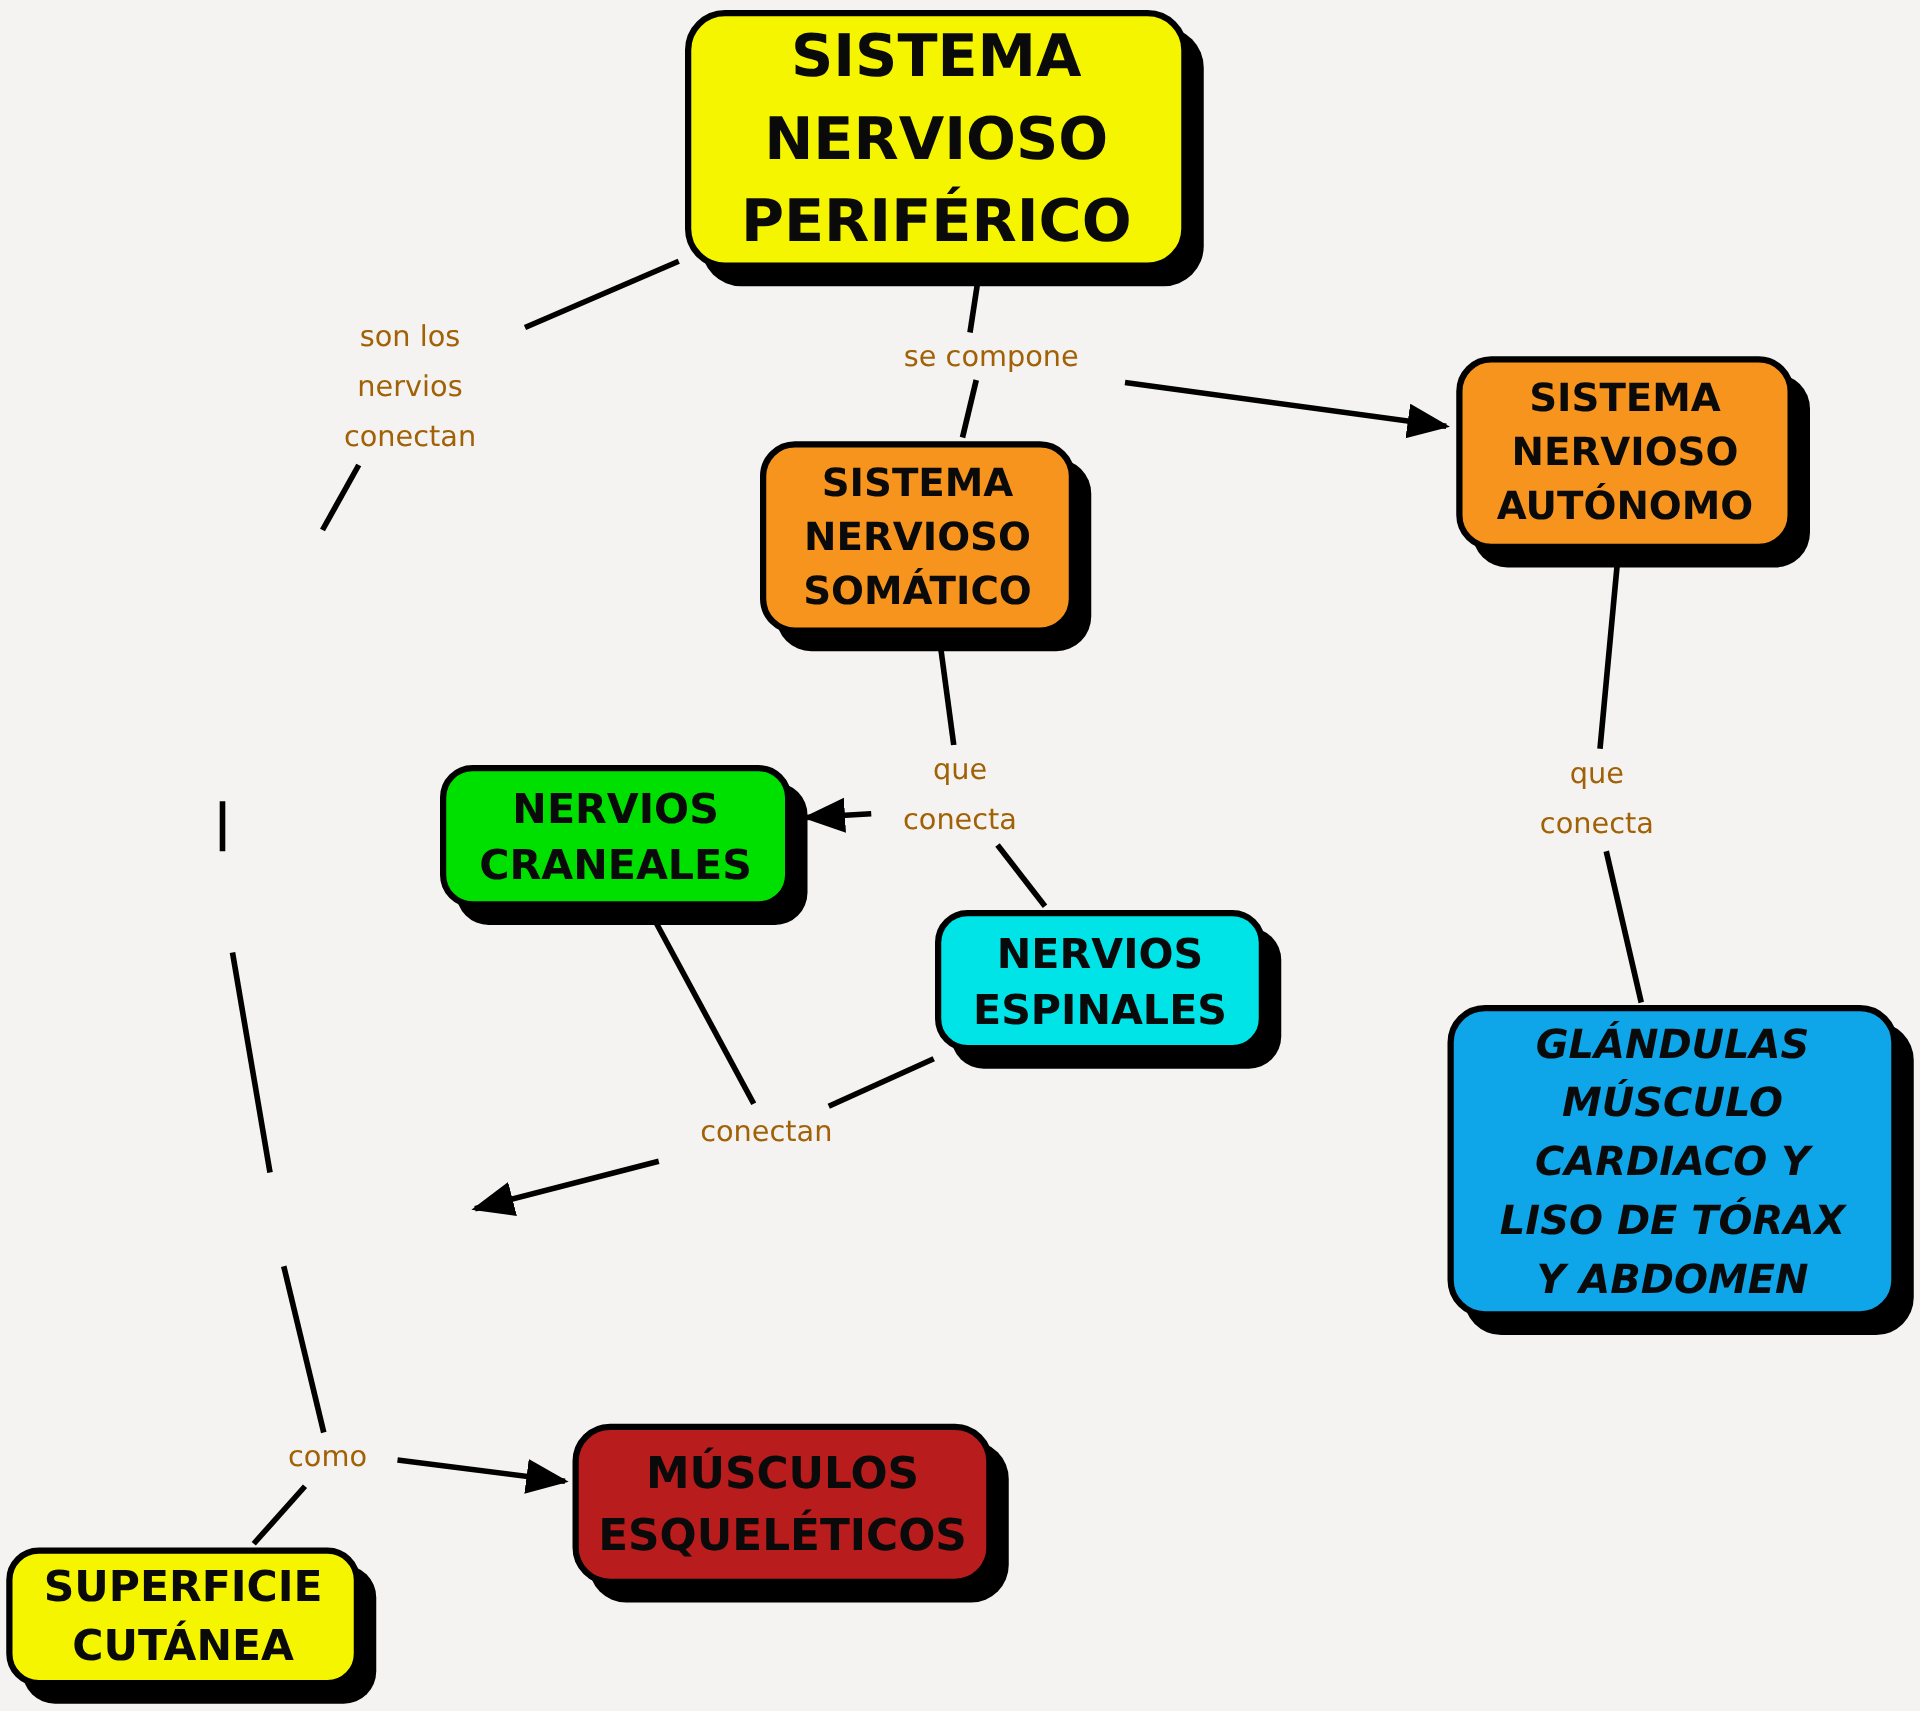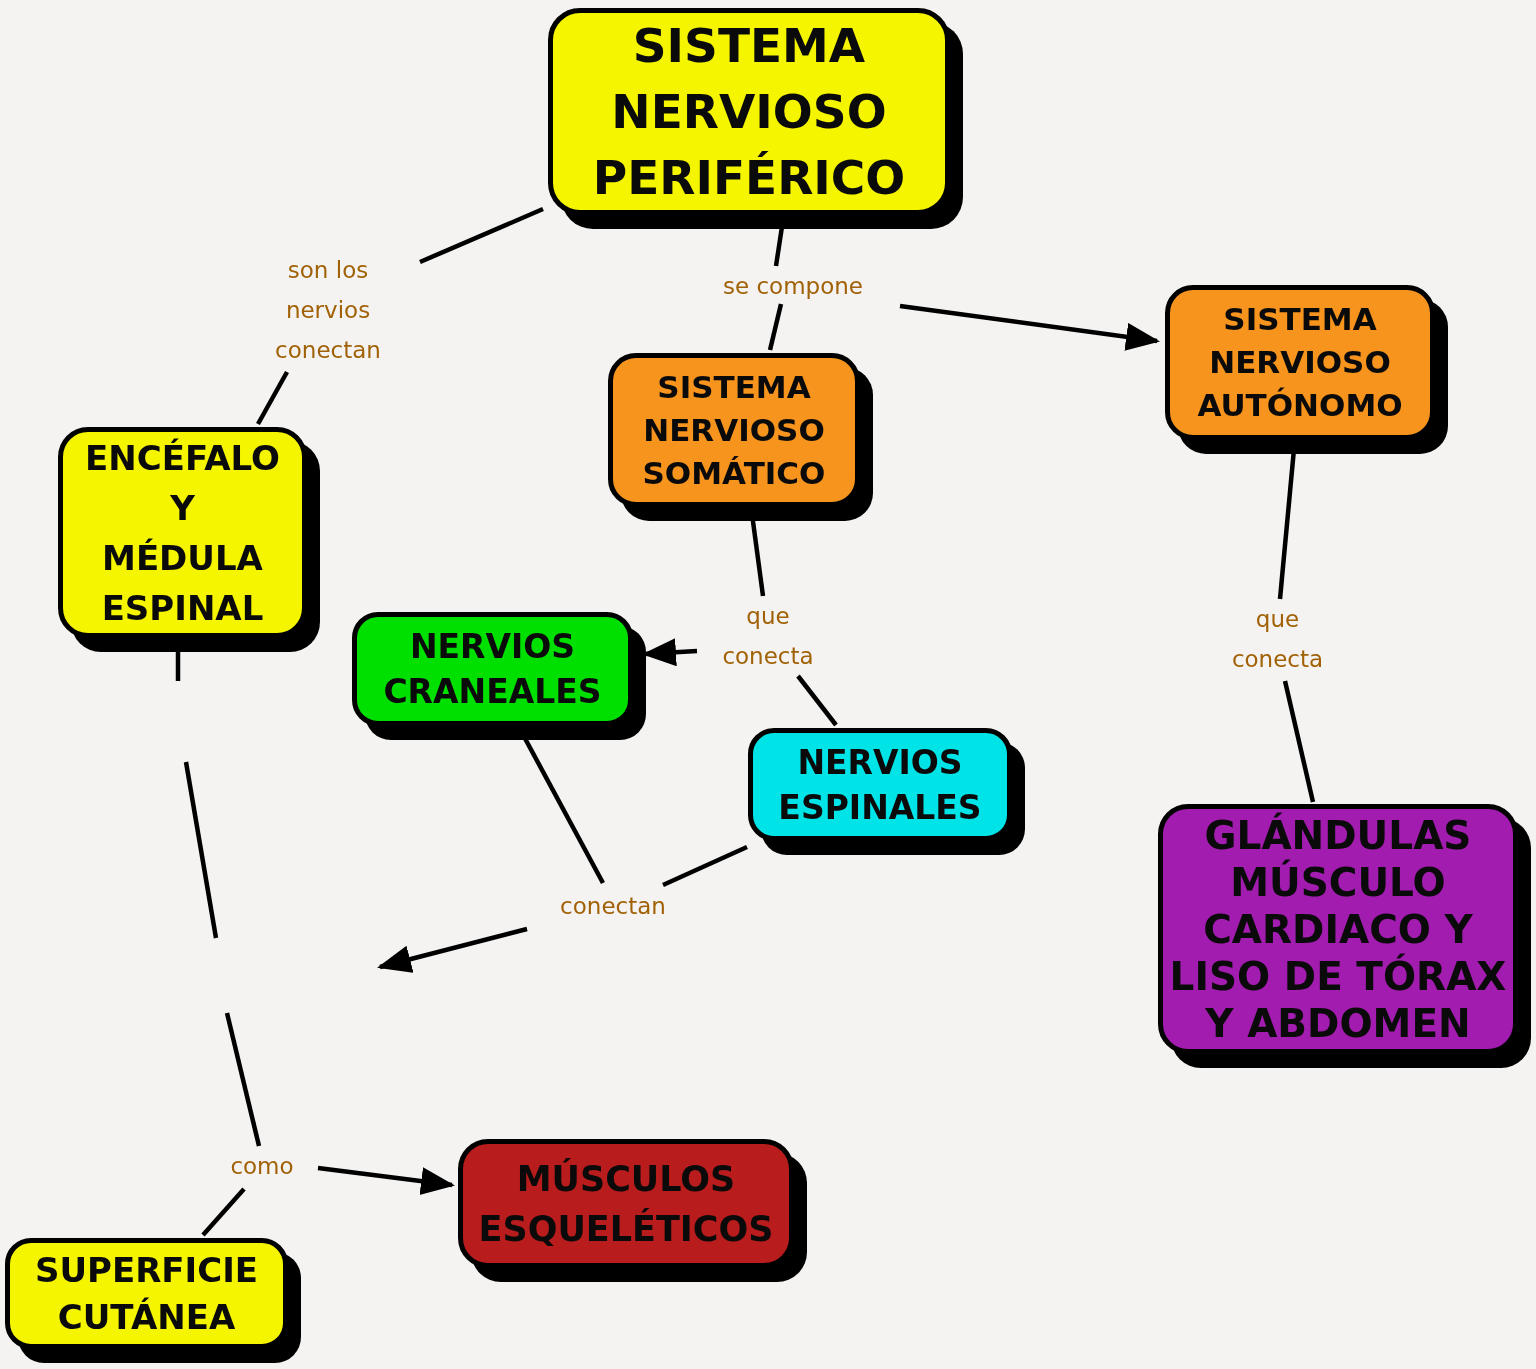--- a/index.html
+++ b/index.html
@@ -78,33 +78,29 @@
 PERIFÉRICO</div>
 
   <div class="node" style="left:608px;top:353px;width:252px;height:154px;background:#f7941e;border-radius:28px;font-size:31px;line-height:43px;">SISTEMA
 NERVIOSO
 SOMÁTICO</div>
 
   <div class="node" style="left:1165px;top:285px;width:270px;height:155px;background:#f7941e;border-radius:28px;font-size:31px;line-height:43px;">SISTEMA
 NERVIOSO
 AUTÓNOMO</div>
 
-  <div class="node" style="left:58px;top:427px;width:249px;height:211px;background:#f5f500;border-radius:30px;font-size:34px;line-height:50px;">ENCÉFALO
-Y
-MÉDULA
-ESPINAL</div>
 
   <div class="node" style="left:352px;top:612px;width:281px;height:114px;background:#00e000;border-radius:26px;font-size:33px;line-height:45px;">NERVIOS
 CRANEALES</div>
 
   <div class="node" style="left:748px;top:728px;width:264px;height:113px;background:#00e4e8;border-radius:26px;font-size:33px;line-height:45px;">NERVIOS
 ESPINALES</div>
 
 
-  <div class="node" style="left:1158px;top:804px;width:360px;height:250px;background:#a21caf;border-radius:30px;font-size:39px;line-height:47px;">GLÁNDULAS
+  <div class="node" style="left:1158px;top:804px;width:360px;height:250px;background:#0ea5e9;border-radius:30px;font-size:32px;line-height:47px;font-style:italic;">GLÁNDULAS
 MÚSCULO
 CARDIACO Y
 LISO DE TÓRAX
 Y ABDOMEN</div>
 
   <div class="node" style="left:458px;top:1139px;width:336px;height:129px;background:#b91c1c;border-radius:30px;font-size:35px;line-height:50px;">MÚSCULOS
 ESQUELÉTICOS</div>
 
   <div class="node" style="left:5px;top:1238px;width:283px;height:111px;background:#f5f500;border-radius:26px;font-size:34px;line-height:47px;text-align:center;">SUPERFICIE
 CUTÁNEA</div>

